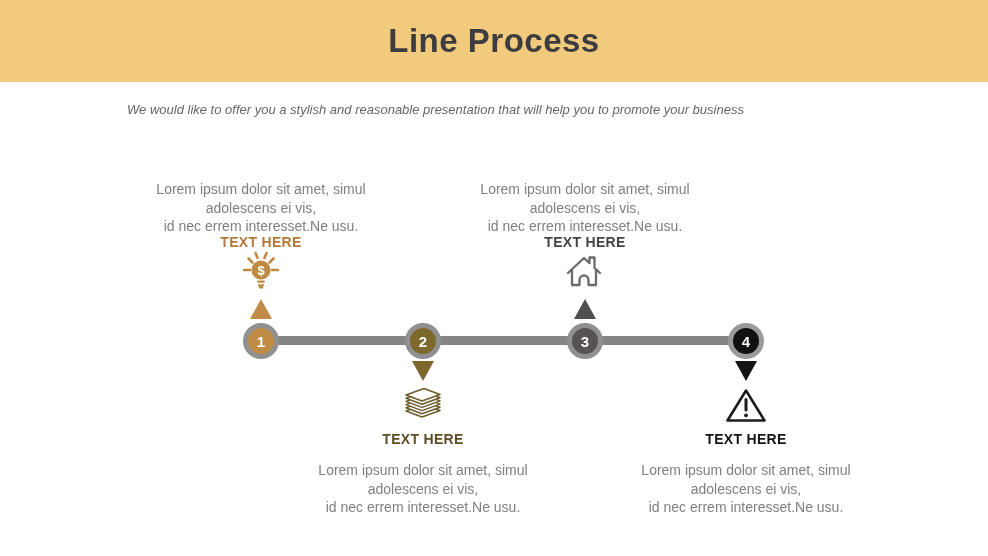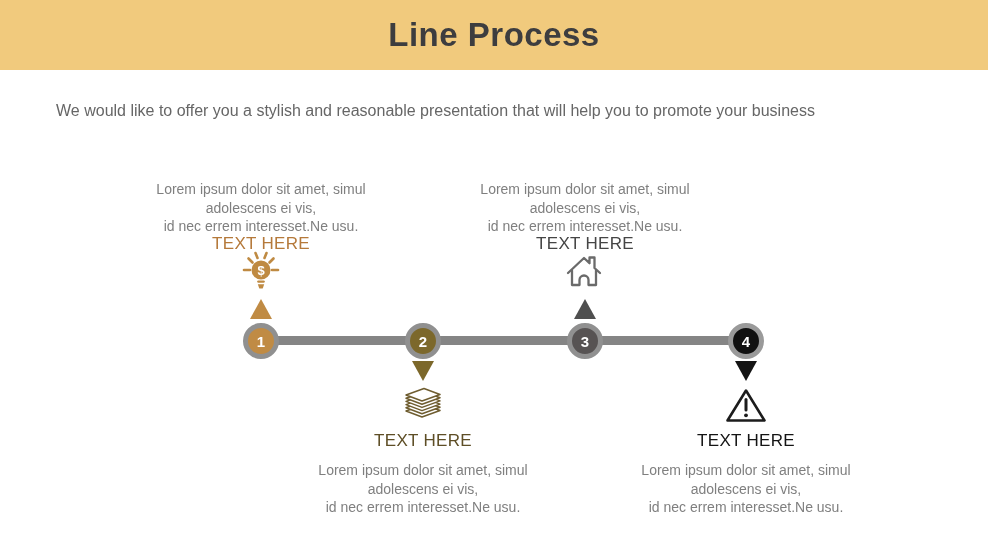--- a/index.html
+++ b/index.html
@@ -1,24 +1,24 @@
 <!DOCTYPE html>
 <html><head>
 <meta charset="utf-8">
 <style>
   * { margin:0; padding:0; box-sizing:border-box; }
   body { background:#fff; font-family:"Liberation Sans", sans-serif; }
   .slide { position:relative; width:988px; height:556px; background:#ffffff; overflow:hidden; }
 
-  .header-band { position:absolute; top:0; left:0; width:988px; height:70px;
+  .header-band { position:absolute; top:0; left:0; width:988px; height:82px;
     background:#f1ca7d; display:flex; align-items:center; justify-content:center; }
   .slide-title { font-size:33px; font-weight:bold; color:#3d3d3f; letter-spacing:0.5px; }
 
   .subtitle { position:absolute; top:102px; left:0; width:871px; text-align:center;
-    font-size:16px; color:#666666; }
+    font-size:13px; color:#666666;font-style:italic; }
 
   .process-line { position:absolute; left:261px; top:336px; width:485px; height:9px;
     background:#858585; border-radius:4.5px; z-index:1; }
 
   .node { position:absolute; top:323px; width:36px; height:36px; border-radius:50%;
     border:5px solid #909090; display:flex; align-items:center; justify-content:center;
     color:#ffffff; font-weight:bold; font-size:15px; z-index:2; }
   .node1 { left:243px; background:#c08b44; }
   .node2 { left:405px; background:#7c682b; }
   .node3 { left:567px; background:#575353; }
@@ -31,22 +31,22 @@
   .tri2 { left:412px; border-top-color:#7c682b; }
   .tri3 { left:574px; border-bottom-color:#4f4f4f; }
   .tri4 { left:735px; border-top-color:#141414; }
 
   .icon-box { position:absolute; z-index:2; }
   .icon1 { left:240px; top:250px; }
   .icon2 { left:403px; top:387px; }
   .icon3 { left:564px; top:253px; }
   .icon4 { left:724px; top:386px; }
 
-  .step-label { position:absolute; width:200px; text-align:center; font-size:17px;
-    font-weight:normal; letter-spacing:0.3px; }
+  .step-label { position:absolute; width:200px; text-align:center; font-size:14px;
+    font-weight:bold; letter-spacing:0.3px; }
   .label-above { top:234px; }
   .label-below { top:431px; }
   .label1 { left:161px; color:#b5793a; }
   .label2 { left:323px; color:#5e4e26; }
   .label3 { left:485px; color:#454545; }
   .label4 { left:646px; color:#141414; }
 
   .desc { position:absolute; width:280px; text-align:center; font-size:14px;
     line-height:18.5px; color:#7f7f7f; }
   .desc-above { top:180px; }

